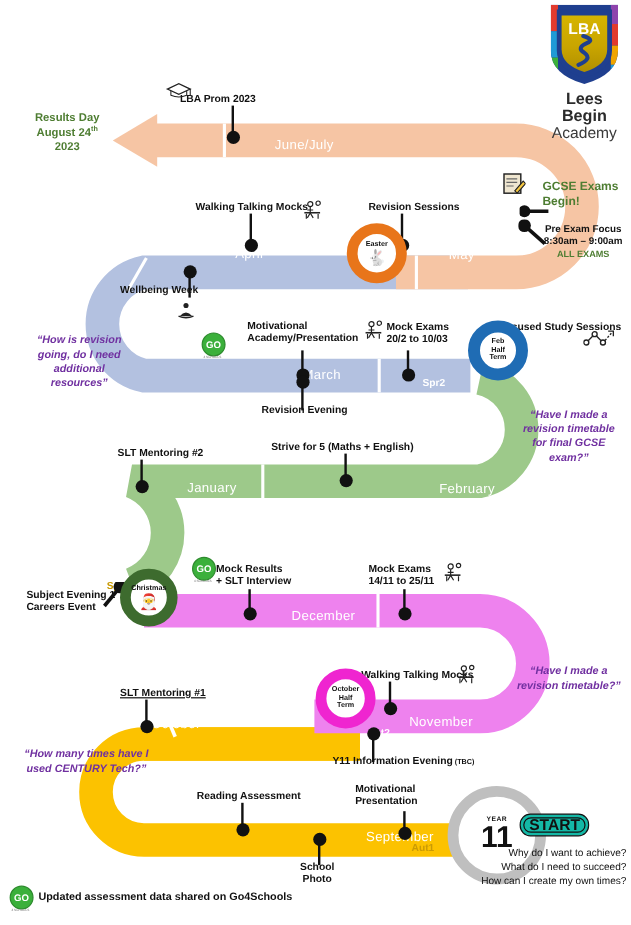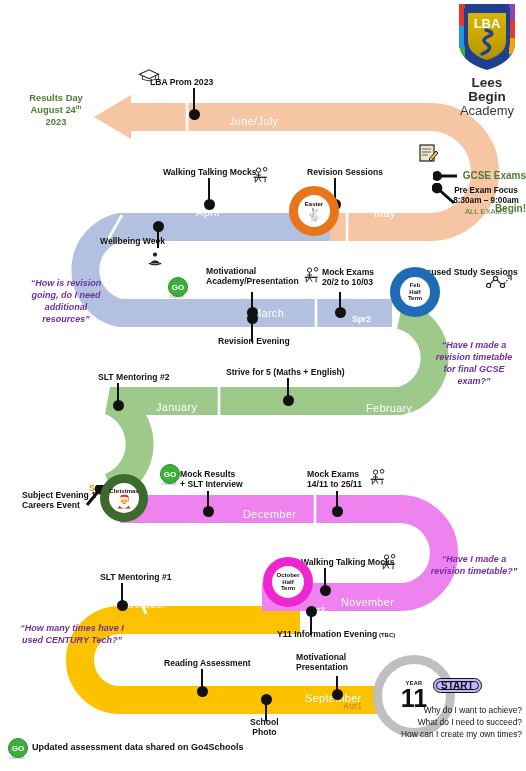--- a/index.html
+++ b/index.html
@@ -35,23 +35,23 @@
     line-height:1.15;white-space:nowrap;
   }
   .evt.c{text-align:center;}
   .evt .tbc{font-size:6px;font-weight:bold;}
   
   .pin{position:absolute;}
   .pin .stem{position:absolute;left:50%;top:0;width:2.6px;margin-left:-1.3px;background:#111;}
   .pin .head{position:absolute;left:50%;width:11px;height:11px;margin-left:-5.5px;border-radius:50%;background:#111;}
   
   .green{color:#4e7d32;font-weight:bold;font-size:9.4px;line-height:1.25;}
-  .gcse{color:#4e7d32;font-weight:bold;font-size:10px;line-height:1.25;text-align:right;margin-top:20px;}
+  .gcse{color:#4e7d32;font-weight:bold;font-size:10px;line-height:1.25;text-align:left;}
   .preexam{color:#111;font-weight:bold;font-size:8.2px;line-height:1.25;text-align:center;}
-  .allexams{color:#4e7d32;font-weight:normal;font-size:7.6px;text-align:center;}
+  .allexams{color:#4e7d32;font-weight:bold;font-size:7.6px;text-align:center;}
   
   .quote{
     position:absolute;color:#7030a0;font-style:italic;font-weight:bold;
     font-size:9px;line-height:1.35;text-align:center;
   }
   
   .bubble{
     position:absolute;border-radius:50%;background:#fff;
     display:flex;flex-direction:column;align-items:center;justify-content:center;
     text-align:center;font-size:6px;font-weight:bold;color:#111;line-height:1.12;
@@ -59,21 +59,21 @@
   
   #year11{
     position:absolute;width:64px;height:64px;border-radius:50%;
     border:9px solid #bfbfbf;background:#fff;
     display:flex;flex-direction:column;align-items:center;justify-content:center;
   }
   #year11 .y{font-size:5.6px;font-weight:bold;color:#111;letter-spacing:.4px;line-height:1;}
   #year11 .n{font-size:25px;font-weight:bold;color:#111;line-height:.95;}
   #startbtn{
     position:absolute;border:1.6px solid #111;border-radius:9px;
-    padding:1px 7px;font-size:10px;font-weight:bold;color:#111;background:#c4b5fd;
+    padding:1px 7px;font-size:13px;font-weight:bold;color:#111;background:#14b8a6;
   }
   #startbtn::before{
     content:"";position:absolute;left:2px;top:2px;right:2px;bottom:2px;
     border:1.2px solid #111;border-radius:7px;
   }
   #startbtn span{position:relative;}
   .startq{position:absolute;font-size:8.4px;color:#111;line-height:1.45;text-align:right;}
   
   .go{
     position:absolute;width:18px;height:18px;border-radius:50%;
@@ -300,21 +300,21 @@
           <line x1="20" y1="3" x2="6" y2="20" stroke="#111" stroke-width="3"></line>
           <circle cx="19" cy="4" r="5.4" fill="#111"></circle>
         </svg></div>
       <div class="evt" style="left: 301px; top: 558px;">
         <div>Walking Talking Mocks</div>
       </div>
       <div class="pin" style="left: 319px; top: 568px; width: 12px; height: 30px;">
         <div class="stem" style="height:22px;top:0"></div>
         <div class="head" style="top:17px"></div>
       </div>
-      <div class="evt" style="left: 100px; top: 573px;">
+      <div class="evt" style="left: 100px; top: 573px; text-decoration: underline;">
         <div>SLT Mentoring #1</div>
       </div>
       <div class="pin" style="left: 116px; top: 583px; width: 12px; height: 30px;">
         <div class="stem" style="height:22px;top:0"></div>
         <div class="head" style="top:17px"></div>
       </div>
       <div class="evt" style="left: 277px; top: 630px;">
         <div>Y11 Information Evening<span class="tbc"> (TBC)</span></div>
       </div>
       <div class="pin" style="left: 305px; top: 606px; width: 12px; height: 30px;">

